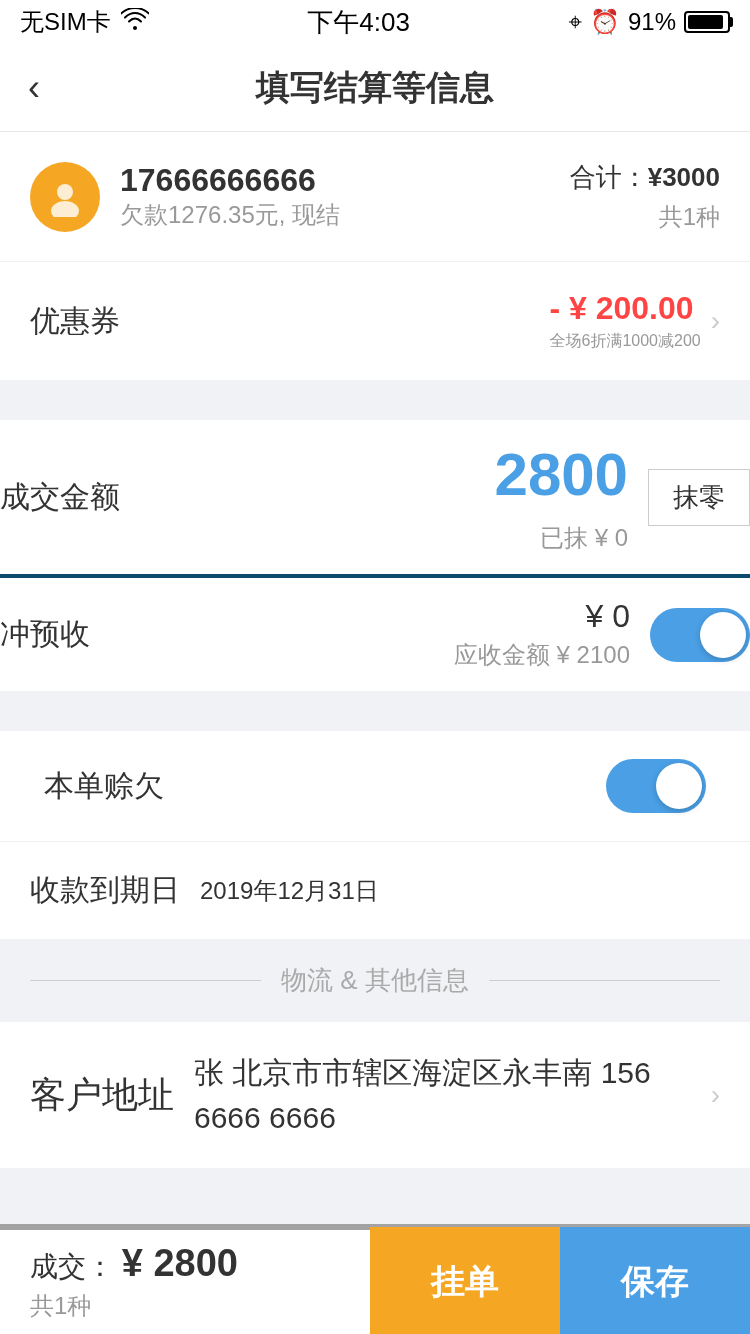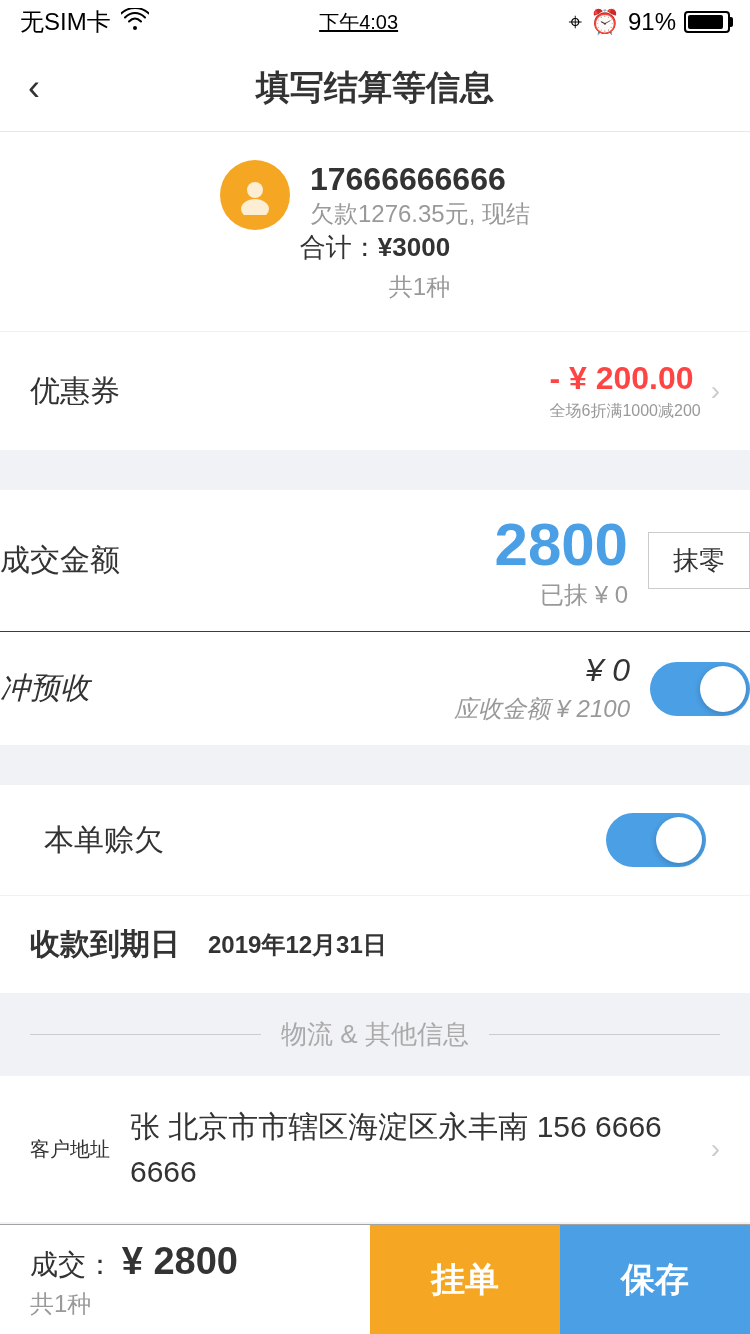--- a/index.html
+++ b/index.html
@@ -20,21 +20,21 @@
       height: 44px;
       background: #fff;
       display: flex;
       align-items: center;
       justify-content: space-between;
       padding: 0 20px;
       font-size: 24px;
       color: #000;
     }
     .status-left { display: flex; align-items: center; gap: 10px; }
-    .status-center { font-size: 20px; font-weight: 500; text-decoration: underline; }
+    .status-center { font-size: 26px; font-weight: 500; }
     .status-right { display: flex; align-items: center; gap: 8px; font-size: 24px; }
     .battery {
       width: 46px; height: 22px;
       border: 2px solid #000;
       border-radius: 4px;
       position: relative;
       display: flex; align-items: center; padding: 2px;
     }
     .battery::after {
       content: '';
@@ -80,21 +80,20 @@
       margin-bottom: 20px;
     }
 
     
     .customer-row {
       background: #fff;
       padding: 28px 30px;
       display: flex;
       align-items: center;
       justify-content: space-between;
-      flex-direction: column;
     }
     .customer-left {
       display: flex;
       align-items: center;
       gap: 20px;
     }
     .avatar {
       width: 70px; height: 70px;
       border-radius: 50%;
       background: #f5a623;
@@ -128,26 +127,25 @@
       height: 20px;
       background: #f0f2f5;
     }
     .amount-row {
       display: flex;
       align-items: center;
       justify-content: space-between;
       padding: 20px 0;
     }
     .amount-row + .amount-row {
-      border-top: 1px solid #0c4a6e;
-      font-style: italic;
+      border-top: 4px solid #0c4a6e;
     }
     .field-label { font-size: 30px; color: #333; }
     .field-value-blue { font-size: 60px; color: #4a9fe5; font-weight: 700; }
-    .field-sub { font-size: 24px; color: #999; text-align: right; margin-top: 0; }
+    .field-sub { font-size: 24px; color: #999; text-align: right; margin-top: 13px; }
     .round-button {
       border: 1px solid #ccc;
       border-radius: 0;
       padding: 10px 24px;
       font-size: 26px;
       color: #333;
       background: #fff;
       cursor: pointer;
     }
     .amount-right-group {
@@ -197,22 +195,21 @@
       justify-content: space-between;
       border-bottom: 1px solid #f0f0f0;
     }
 
     
     .due-row {
       background: #fff;
       padding: 28px 30px;
       display: flex;
       align-items: center;
-      gap: 28px;
-      font-weight: bold;
+      gap: 20px;
     }
     .due-label { font-size: 30px; color: #333; }
     .due-date { font-size: 24px; color: #333; }
 
     
     .logistics-divider {
       background: #f0f2f5;
       padding: 24px 30px;
       display: flex;
       align-items: center;
@@ -231,21 +228,21 @@
     }
 
     
     .address-row {
       background: #fff;
       padding: 28px 30px;
       display: flex;
       align-items: center;
       justify-content: space-between;
     }
-    .address-label { font-size: 20px; color: #333; flex-shrink: 0; margin-right: 20px; }
+    .address-label { font-size: 36px; color: #333; flex-shrink: 0; margin-right: 20px; }
     .address-content { font-size: 30px; color: #333; flex: 1; line-height: 1.5; }
     .address-chevron { font-size: 28px; color: #ccc; flex-shrink: 0; }
 
     
     .content-area {
       padding-bottom: 120px;
     }
     .extra-space {
       height: 200px;
       background: #f0f2f5;
@@ -253,21 +250,21 @@
 
     
     .bottom-bar {
       position: fixed;
       bottom: 0;
       width: 750px;
       height: 110px;
       background: #fff;
       display: flex;
       align-items: center;
-      border-top: 1px solid #a3a3a3;
+      border-top: 6px solid #a3a3a3;
     }
     .bottom-summary {
       flex: 1;
       padding: 0 30px;
     }
     .bottom-deal { font-size: 28px; color: #333; }
     .bottom-count { font-size: 24px; color: #999; margin-top: 4px; }
     .bottom-btn {
       height: 110px;
       width: 190px;

